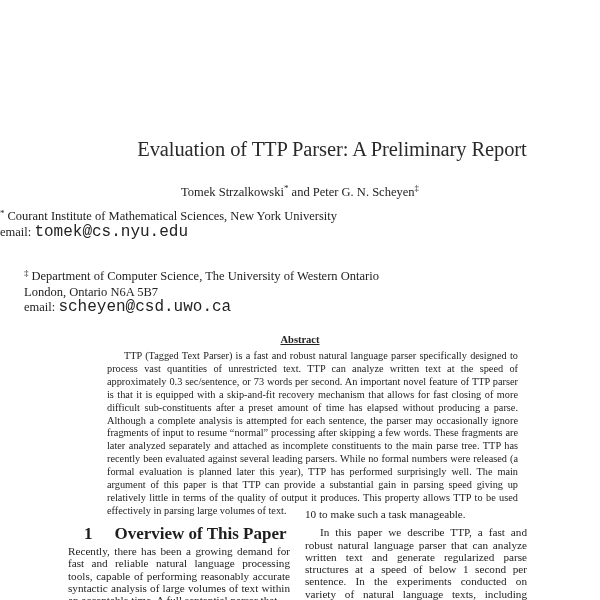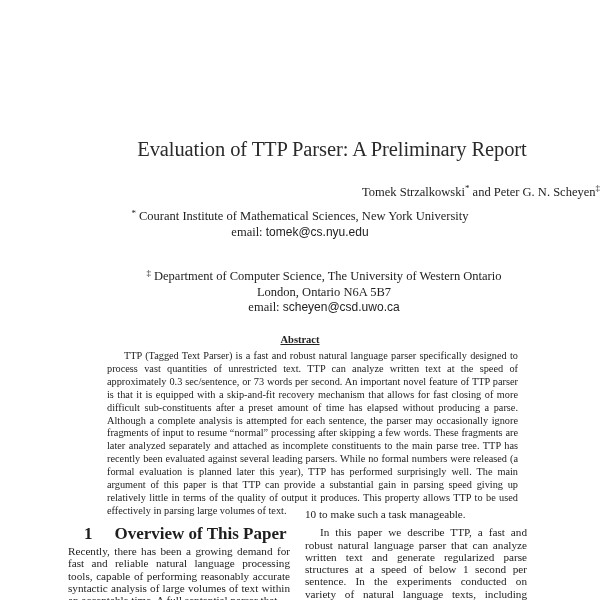--- a/index.html
+++ b/index.html
@@ -29,39 +29,39 @@
       font-size: 20.5px;
       letter-spacing: -0.1px;
       color: #2a2a2a;
       padding-left: 32px;
     }
     .authors {
       position: absolute;
       top: 183px;
       left: 0;
       width: 600px;
-      text-align: right;
+      text-align: center;
       font-size: 12.5px;
       color: #222;
     }
     .authors sup { font-size: 9px; vertical-align: 5px; }
     .affil {
       position: absolute;
       left: 0;
       width: 600px;
-      text-align: center;
+      text-align: left;
       font-size: 12.5px;
       line-height: 15.5px;
       color: #222;
     }
     .affil .line { display: block; }
     .affil .mark { font-size: 9px; vertical-align: 4px; margin-right: 3px; }
     .affil-1 { top: 206px; }
     .affil-2 { top: 266px; padding-left: 24px; }
-    .mono { font-family: Liberation Sans, sans-serif; font-size: 12px; }
+    .mono { font-family: Liberation Mono, monospace; font-size: 16px; }
     .abstract-heading {
       position: absolute;
       top: 334px;
       left: 0;
       width: 600px;
       text-align: center;
       font-size: 10.5px;
       font-weight: bold;
       color: #222;
       text-decoration: underline;

